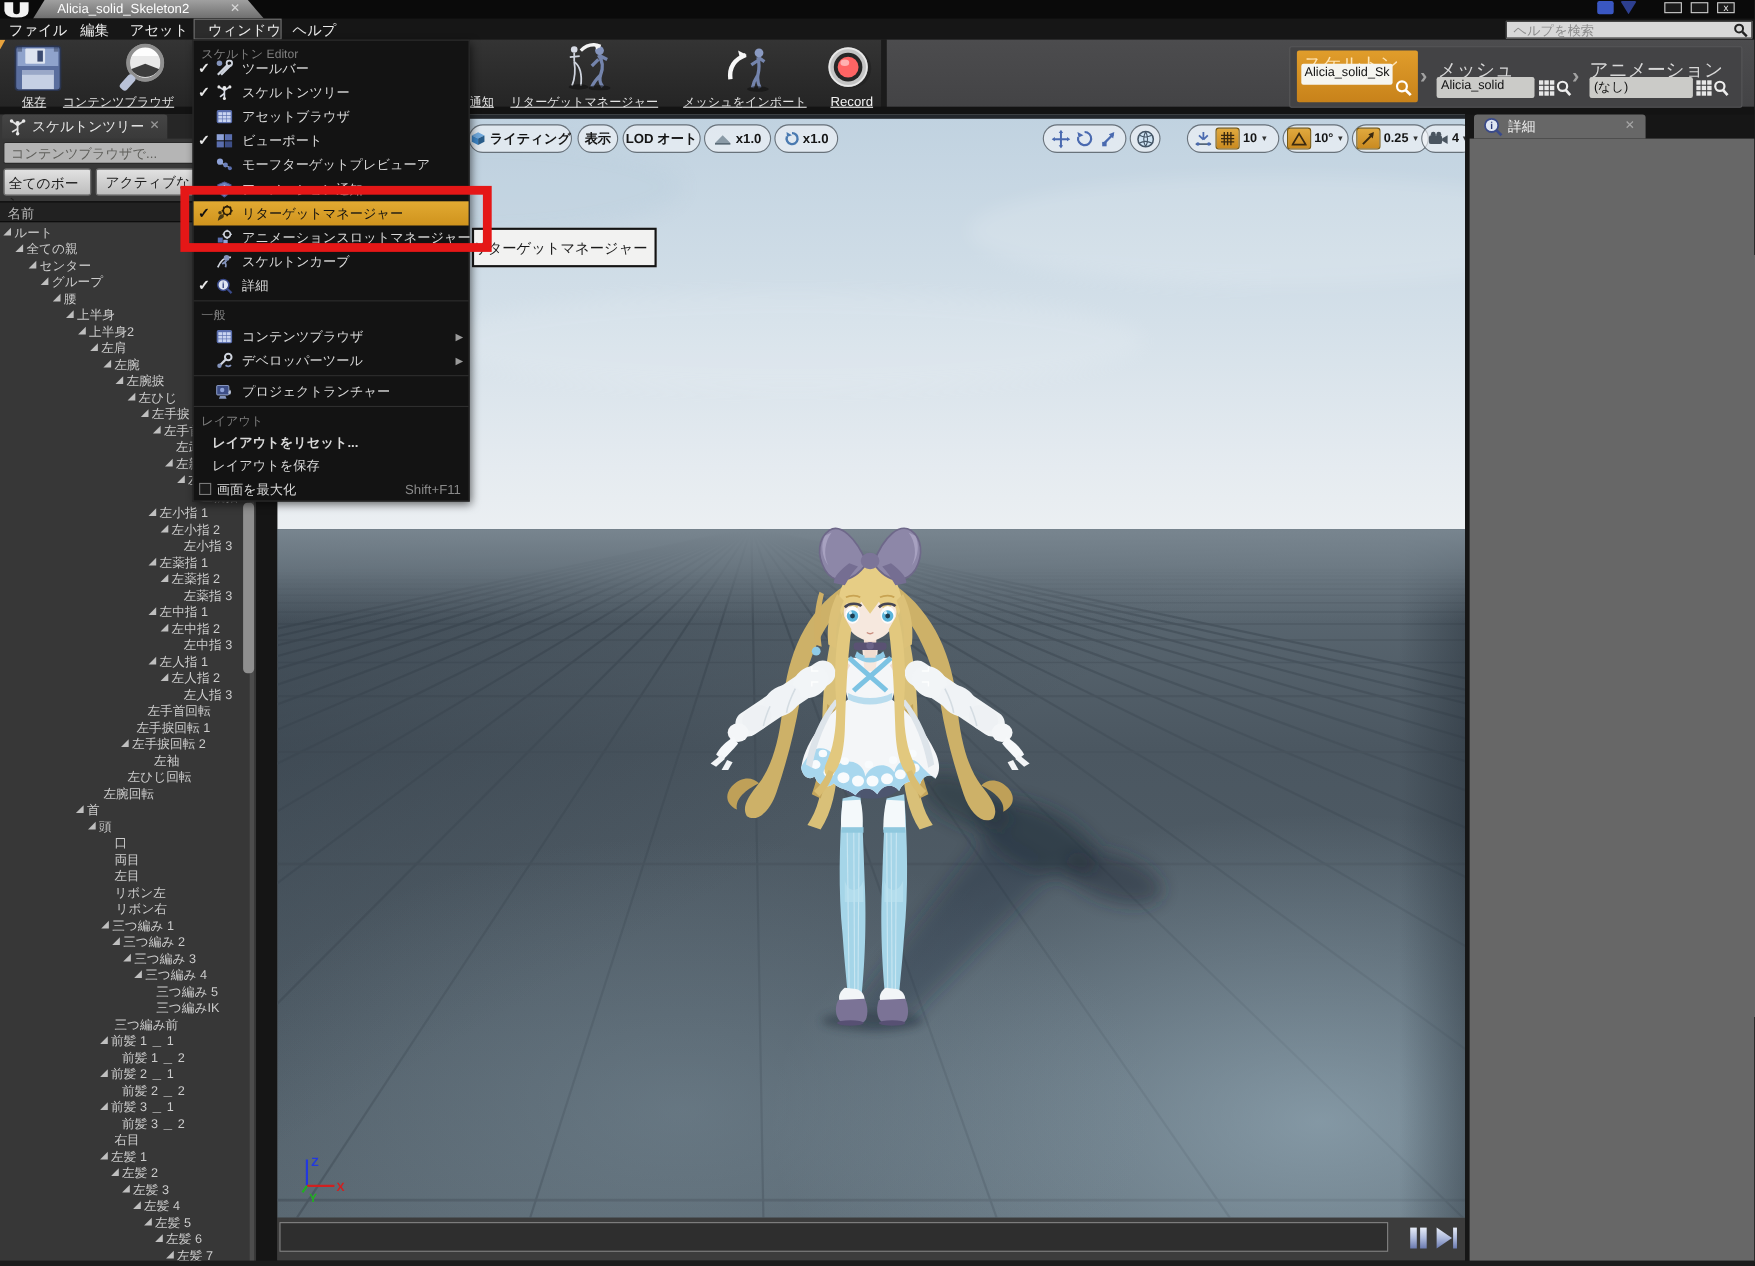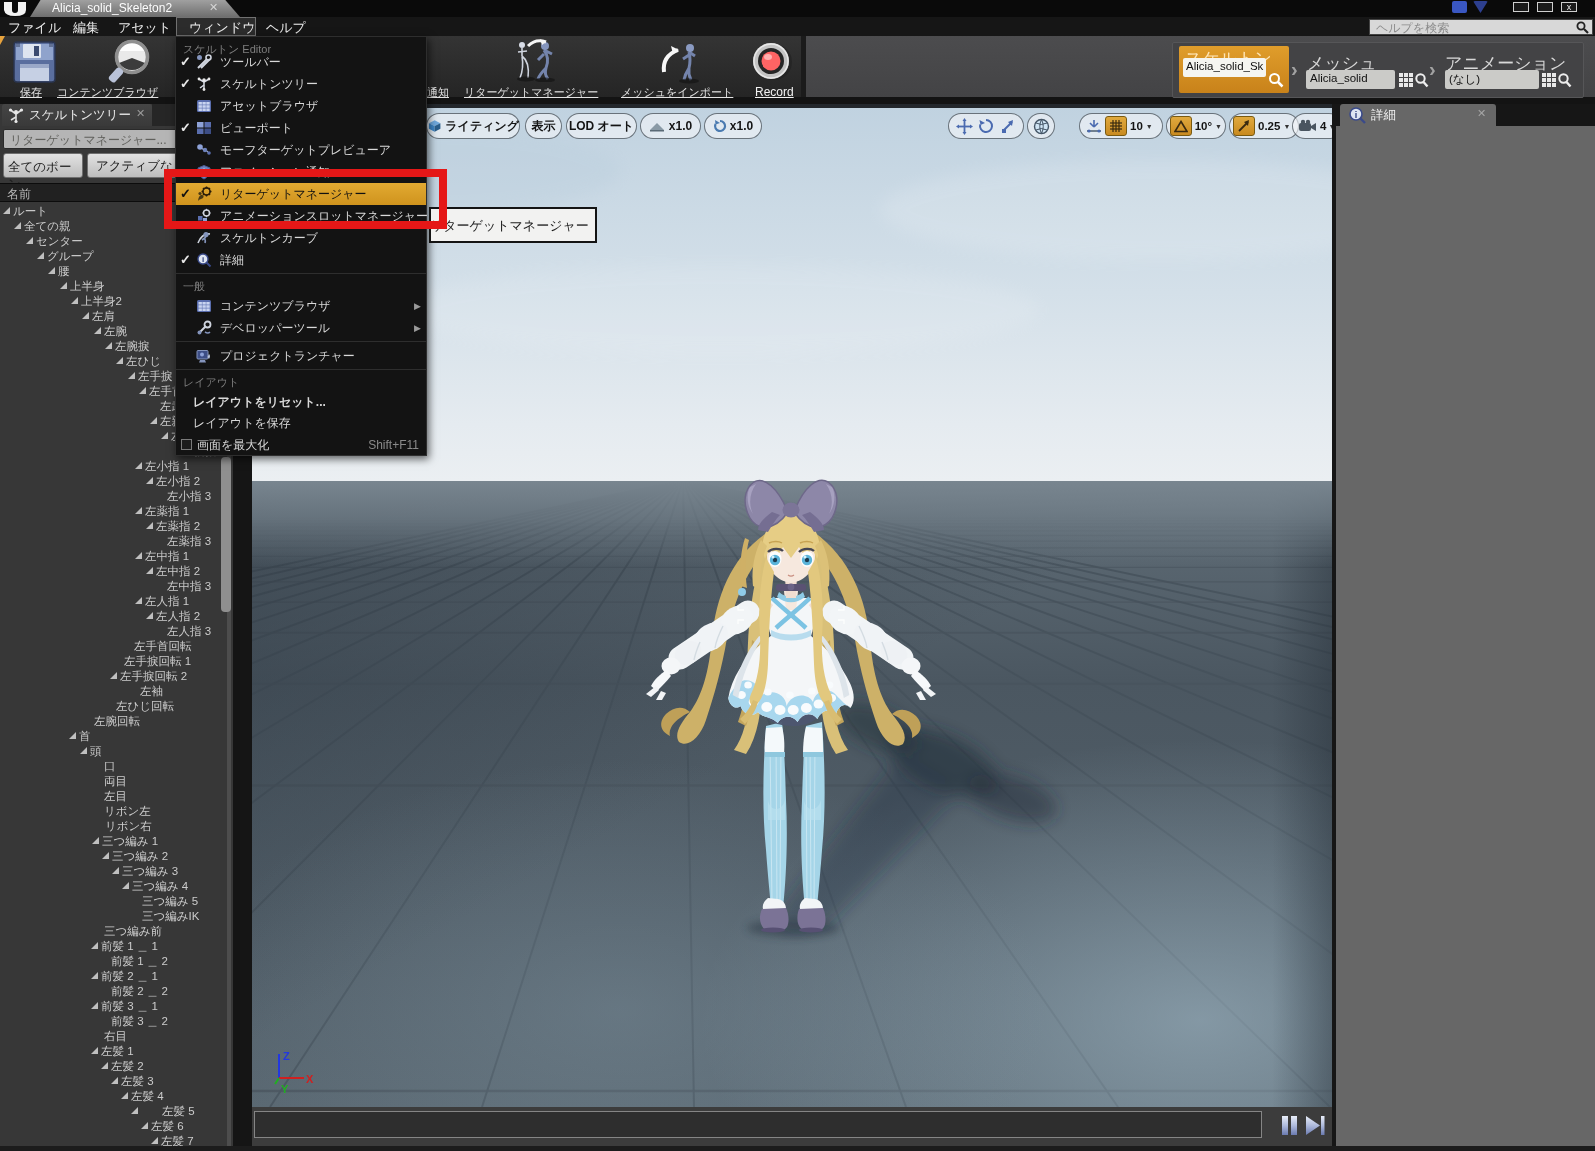--- a/index.html
+++ b/index.html
@@ -155,21 +155,21 @@
         <line x1="9" y1="10" x2="4" y2="13"></line>
       </g>
       <circle cx="9" cy="5" r="2" fill="#e8e8e8"></circle>
       <circle cx="3.5" cy="3" r="1.6" fill="#e8e8e8"></circle>
       <circle cx="14.5" cy="3" r="1.6" fill="#e8e8e8"></circle>
       <circle cx="9" cy="14.5" r="1.6" fill="#e8e8e8"></circle>
     </svg>
 <div class="ab" style="left:29px;top:107px;color:#eaeaea;font-size:12.5px;">スケルトンツリー</div>
 <div class="ab" style="left:136px;top:107px;color:#9a9a9a;font-size:11px;">✕</div>
 <div class="ab" style="left:3px;top:129px;width:227px;height:20px;background:#b5b5b5;border:1px solid #2a2a2a;border-radius:2px;"></div>
-<div class="ab" style="left:10px;top:132px;color:#60605c;font-size:12px;">リターゲットマネージャー...</div>
+<div class="ab" style="left:10px;top:132px;color:#60605c;font-size:12px;">コンテンツブラウザで...</div>
 <div class="ab" style="left:3px;top:153px;width:80px;height:25px;font-size:11px;background:linear-gradient(#e2e2e2,#bdbdbd);border:1px solid #6f6f6f;border-radius:3px;color:#1c1c1c;font-size:12.5px;padding:5px 0 0 4px;">全てのボーン<span style="font-size:8px;color:#333;"> ▼</span></div>
 <div class="ab" style="left:87px;top:153px;width:143px;height:25px;background:linear-gradient(#e2e2e2,#bdbdbd);border:1px solid #6f6f6f;border-radius:3px;color:#1c1c1c;font-size:12.5px;padding:4px 0 0 8px;">アクティブな</div>
 <div class="ab" style="left:0;top:183px;width:233px;height:19px;background:#212121;border-top:1px solid #0c0c0c;border-bottom:1px solid #0c0c0c;"></div>
 <div class="ab" style="left:7px;top:186px;color:#b9b9b9;font-size:12px;">名前</div>
 <div class="ab" style="left:0;top:203px;width:226px;height:948px;overflow:hidden;">
 <div class="tri ab" style="left:3px;top:4px;"></div>
 <div class="ab" style="left:13px;top:1px;color:#cccccc;font-size:11.5px;white-space:nowrap;">ルート</div>
 <div class="tri ab" style="left:14px;top:19px;"></div>
 <div class="ab" style="left:24px;top:16px;color:#cccccc;font-size:11.5px;white-space:nowrap;">全ての親</div>
 <div class="tri ab" style="left:26px;top:34px;"></div>
@@ -259,21 +259,21 @@
 <div class="ab" style="left:104px;top:826px;color:#cccccc;font-size:11.5px;white-space:nowrap;">右目</div>
 <div class="tri ab" style="left:91px;top:844px;"></div>
 <div class="ab" style="left:101px;top:841px;color:#cccccc;font-size:11.5px;white-space:nowrap;">左髪 1</div>
 <div class="tri ab" style="left:101px;top:859px;"></div>
 <div class="ab" style="left:111px;top:856px;color:#cccccc;font-size:11.5px;white-space:nowrap;">左髪 2</div>
 <div class="tri ab" style="left:111px;top:874px;"></div>
 <div class="ab" style="left:121px;top:871px;color:#cccccc;font-size:11.5px;white-space:nowrap;">左髪 3</div>
 <div class="tri ab" style="left:121px;top:889px;"></div>
 <div class="ab" style="left:131px;top:886px;color:#cccccc;font-size:11.5px;white-space:nowrap;">左髪 4</div>
 <div class="tri ab" style="left:131px;top:904px;"></div>
-<div class="ab" style="left:141px;top:901px;color:#cccccc;font-size:11.5px;white-space:nowrap;margin-left:21px;">左髪 5</div>
+<div class="ab" style="left:141px;top:901px;color:#cccccc;font-size:11.5px;white-space:nowrap;">左髪 5</div>
 <div class="tri ab" style="left:141px;top:919px;"></div>
 <div class="ab" style="left:151px;top:916px;color:#cccccc;font-size:11.5px;white-space:nowrap;">左髪 6</div>
 <div class="tri ab" style="left:151px;top:934px;"></div>
 <div class="ab" style="left:161px;top:931px;color:#cccccc;font-size:11.5px;white-space:nowrap;">左髪 7</div>
 </div>
 <div class="ab" style="left:227px;top:203px;width:4px;height:944px;background:#4d4d4d;"></div>
 <div class="ab" style="left:221px;top:457px;width:10px;height:155px;background:#8f8f8f;border-radius:4px;"></div>
 
 <div class="ab" style="left:252px;top:104px;width:1080px;height:1042px;background:#3c3c3c;overflow:hidden;">
 <svg width="1080" height="1042" viewBox="252 104 1080 1042" style="position:absolute;left:0;top:0;">

